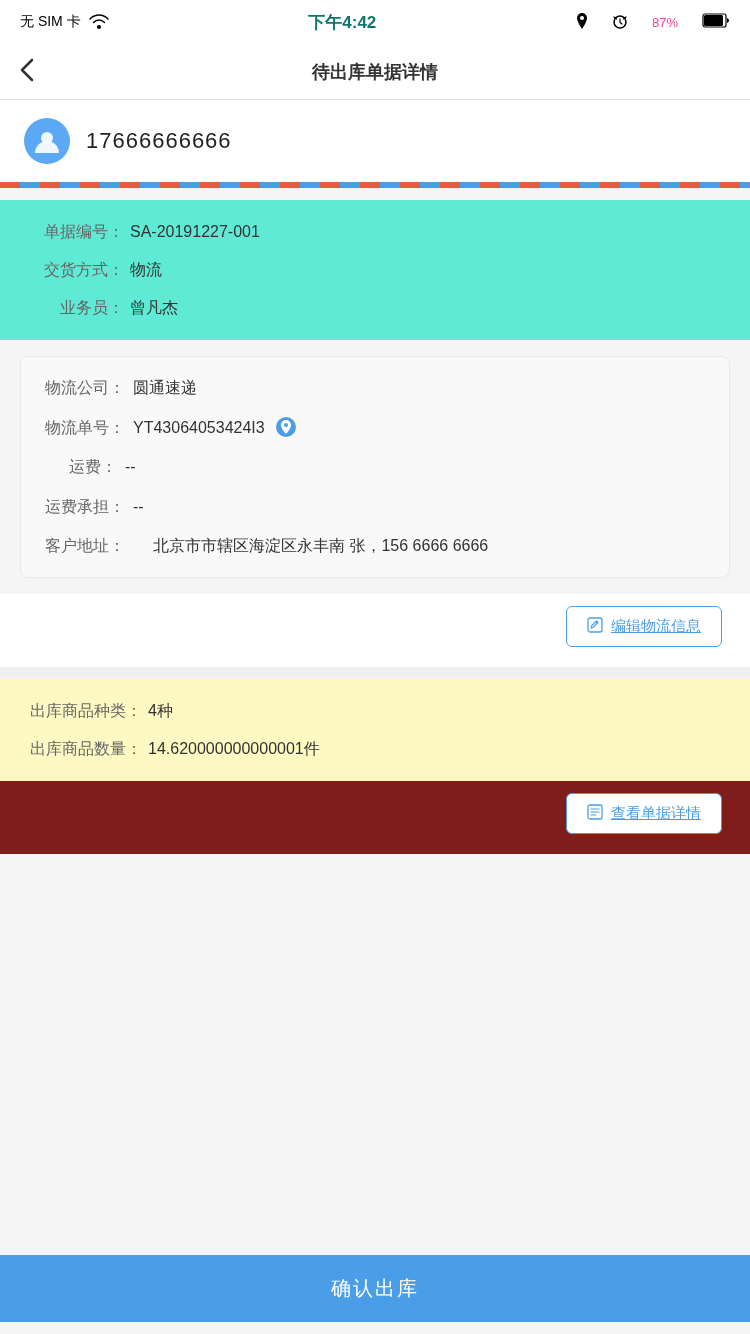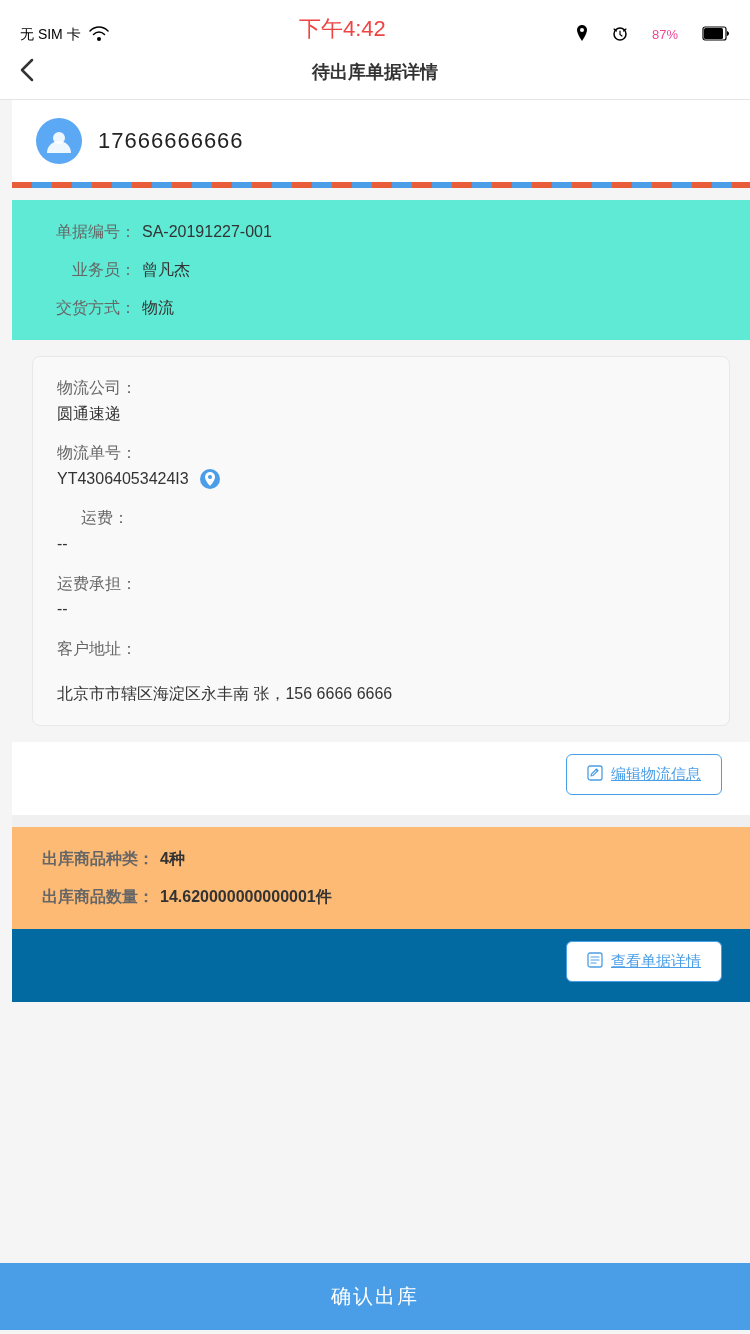--- a/index.html
+++ b/index.html
@@ -10,28 +10,28 @@
       width: 750px;
       min-height: 1334px;
       position: relative;
       overflow-x: hidden;
     }
     
     .status-bar {
       background: #fff;
       height: 44px;
       display: flex;
-      align-items: flex-end;
+      align-items: center;
       justify-content: space-between;
       padding: 0 20px;
       font-size: 15px;
       font-weight: 500;
     }
     .status-left { font-size: 14px; color: #000; display: flex; align-items: center; gap: 8px; }
-    .status-center { font-size: 22px; font-weight: 400; color: #ef4444; }
+    .status-center { font-size: 17px; font-weight: 700; color: #0f766e; }
     .status-right { display: flex; align-items: center; gap: 24px; font-size: 13px; color: #ec4899; }
 
     
     .nav-bar {
       background: #fff;
       height: 56px;
       display: flex;
       align-items: center;
       padding: 0 20px;
       border-bottom: 1px solid #e5e5e5;
@@ -122,21 +122,20 @@
       margin: 16px 20px;
       padding: 18px 24px;
     }
     .logistics-row {
       display: flex;
       align-items: flex-start;
       margin-bottom: 14px;
       font-size: 16px;
       color: #333;
       line-height: 1.6;
-      flex-direction: column;
     }
     .logistics-row:last-child { margin-bottom: 0; gap: 20px; }
     .logistics-label {
       color: #666;
       min-width: 80px;
       text-align: right;
       flex-shrink: 0;
       padding-right: 8px;
     }
     .logistics-value { color: #333; flex: 1; display: flex; align-items: center; gap: 10px; }
@@ -171,64 +170,62 @@
     }
 
     
     .section-divider {
       height: 12px;
       background: #f0f0f0;
     }
 
     
     .product-section {
-      background: #fdba74;
+      background: #fef9c3;
       padding: 20px 30px;
-      font-weight: bold;
     }
 
     
     .view-detail-btn {
       display: flex;
       justify-content: flex-end;
       padding: 12px 28px 20px;
-      background: #0369a1;
+      background: #7f1d1d;
     }
 
     
     .empty-space {
       flex: 1;
       background: #f5f5f5;
       min-height: 160px;
     }
 
     
     .confirm-btn-wrapper {
       position: fixed;
-      bottom: 4px;
+      bottom: 12px;
       left: 0;
       width: 750px;
       background: #4a9ee8;
       padding: 20px 0;
       text-align: center;
     }
     .confirm-btn {
       color: #fff;
       font-size: 20px;
       font-weight: 500;
       letter-spacing: 2px;
       background: none;
       border: none;
       cursor: pointer;
       width: 100%;
     }
 
     .main-content {
       padding-bottom: 80px;
-      padding-left: 12px;
     }
   </style>
 </head>
 <body>
 
 <div class="status-bar">
   <div class="status-left">
     <span>无 SIM 卡</span>
     <span>
       <svg width="20" height="16" viewBox="0 0 20 16" fill="none">
@@ -287,26 +284,26 @@
   </div>
 
   <div class="stripe-divider"></div>
 
   <div class="info-section">
     <div class="info-row">
       <span class="info-label">单据编号：</span>
       <span class="info-value">SA-20191227-001</span>
     </div>
     <div class="info-row">
+      <span class="info-label">交货方式：</span>
+      <span class="info-value">物流</span>
+    </div>
+    <div class="info-row">
       <span class="info-label">业务员：</span>
       <span class="info-value">曾凡杰</span>
-    </div>
-    <div class="info-row">
-      <span class="info-label">交货方式：</span>
-      <span class="info-value">物流</span>
     </div>
   </div>
 
   <div class="logistics-card">
     <div class="logistics-row">
       <span class="logistics-label">物流公司：</span>
       <span class="logistics-value">圆通速递</span>
     </div>
     <div class="logistics-row">
       <span class="logistics-label">物流单号：</span>

